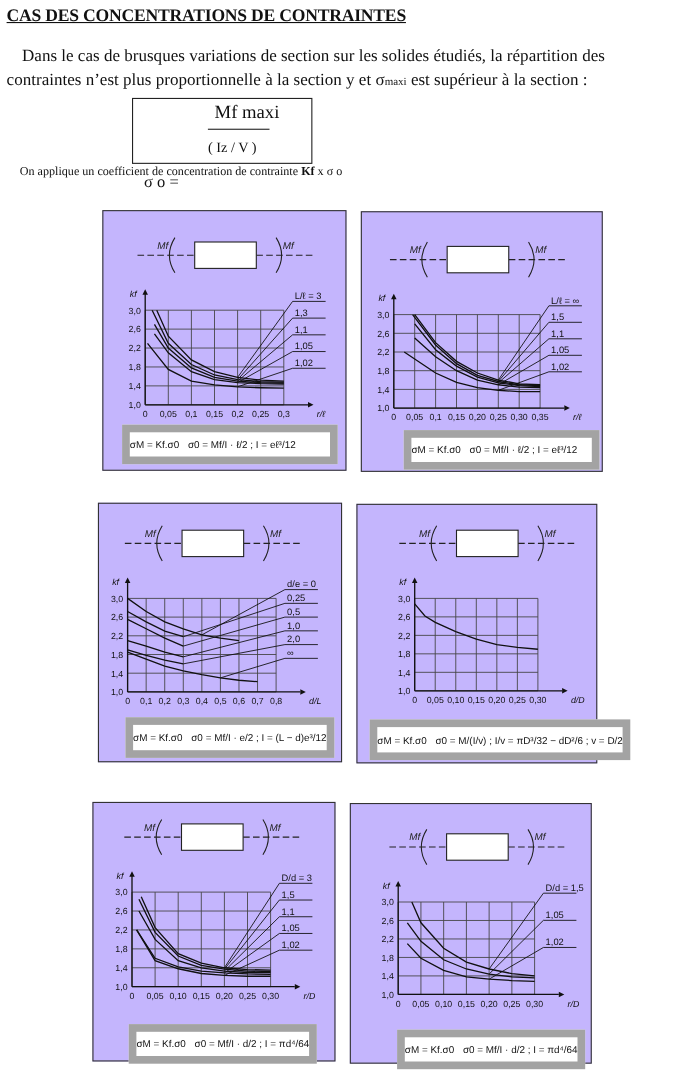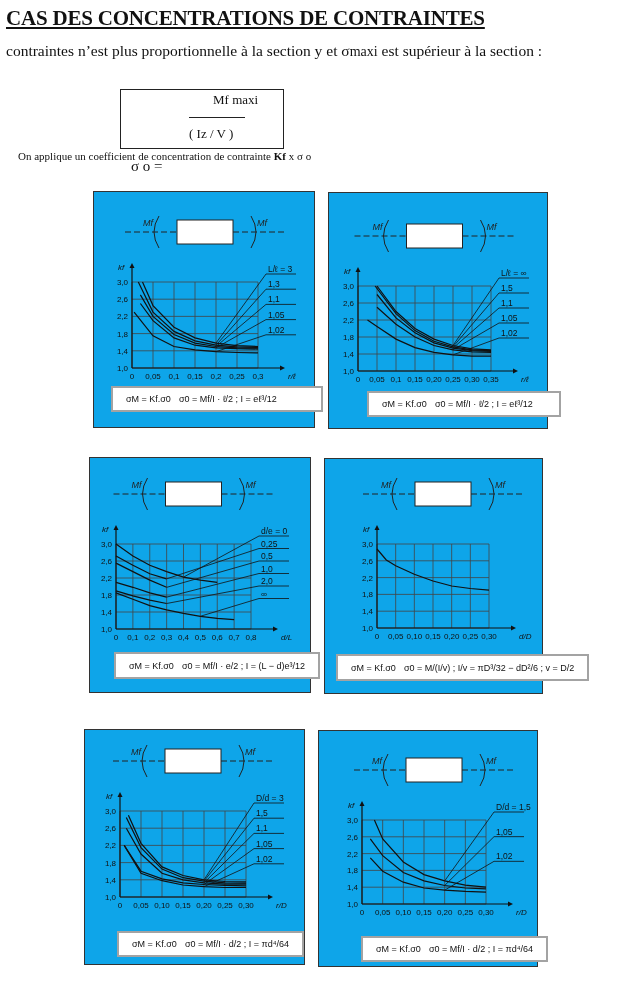--- a/index.html
+++ b/index.html
@@ -1,37 +1,38 @@
 <!DOCTYPE html>
 <html><head>
 <meta charset="utf-8">
 <style>
   html,body{margin:0;padding:0;background:#fff;}
   body{width:620px;height:989px;position:relative;overflow:hidden;font-family:"Liberation Serif",serif;color:#111;}
-  .title{position:absolute;left:6px;top:6px;font-size:21px;font-weight:bold;text-decoration:underline;letter-spacing:-0.2px;}
+  .title{position:absolute;left:6px;top:6px;font-size:16px;font-weight:bold;text-decoration:underline;letter-spacing:-0.2px;}
   .para{position:absolute;left:6px;top:40px;width:608px;font-size:15.5px;line-height:22px;}
   .para .indent{padding-left:14px;}
-  .sub{font-size:14px;}
+  .sub{font-size:10px;}
   .formula-box{position:absolute;left:120px;top:89px;width:162px;height:58px;border:1px solid #222;}
   .fb-lhs{position:absolute;left:10px;top:20px;font-size:15px;margin-top:48px;}
-  .fb-num{position:absolute;left:92px;top:2px;font-size:13px;}
+  .fb-num{position:absolute;left:74px;top:2px;font-size:17px;}
   .fb-bar{position:absolute;left:68px;top:27px;width:56px;border-top:1px solid #222;}
   .fb-den{position:absolute;left:68px;top:36px;font-size:13px;}
   .apply{position:absolute;left:18px;top:150px;font-size:11px;}
   .apply b{font-weight:bold;}
-  .panel{position:absolute;border:1px solid #333;background:#0ea5e9;}
+  .panel{position:absolute;border:1px solid #333;background:#c4b5fd;}
   .panel svg{position:absolute;left:0;top:0;}
-  .formula{position:absolute;border:2px solid #a3a3a3;background:#fff;font-family:"Liberation Sans",sans-serif;font-size:9px;white-space:nowrap;padding:2px 13px;display:flex;align-items:center;gap:8px;}
+  .formula{position:absolute;border:7px solid #a3a3a3;background:#fff;font-family:"Liberation Sans",sans-serif;font-size:9px;white-space:nowrap;padding:2px 0;display:flex;align-items:center;gap:8px;}
 </style>
 </head>
 <body>
 
 <div class="title">CAS DES CONCENTRATIONS DE CONTRAINTES</div>
 
 <div class="para">
+  <div class="indent"><span>Dans le cas de brusques variations de section sur les solides étudiés, la répartition des</span></div>
   <div><span>contraintes n’est plus proportionnelle à la section y et σ</span><span class="sub">maxi</span><span> est supérieur à la section :</span></div>
 </div>
 
 <div class="formula-box">
   <span class="fb-lhs">σ o =</span>
   <span class="fb-num">Mf maxi</span>
   <span class="fb-bar"></span>
   <span class="fb-den">( Iz / V )</span>
 </div>
 

